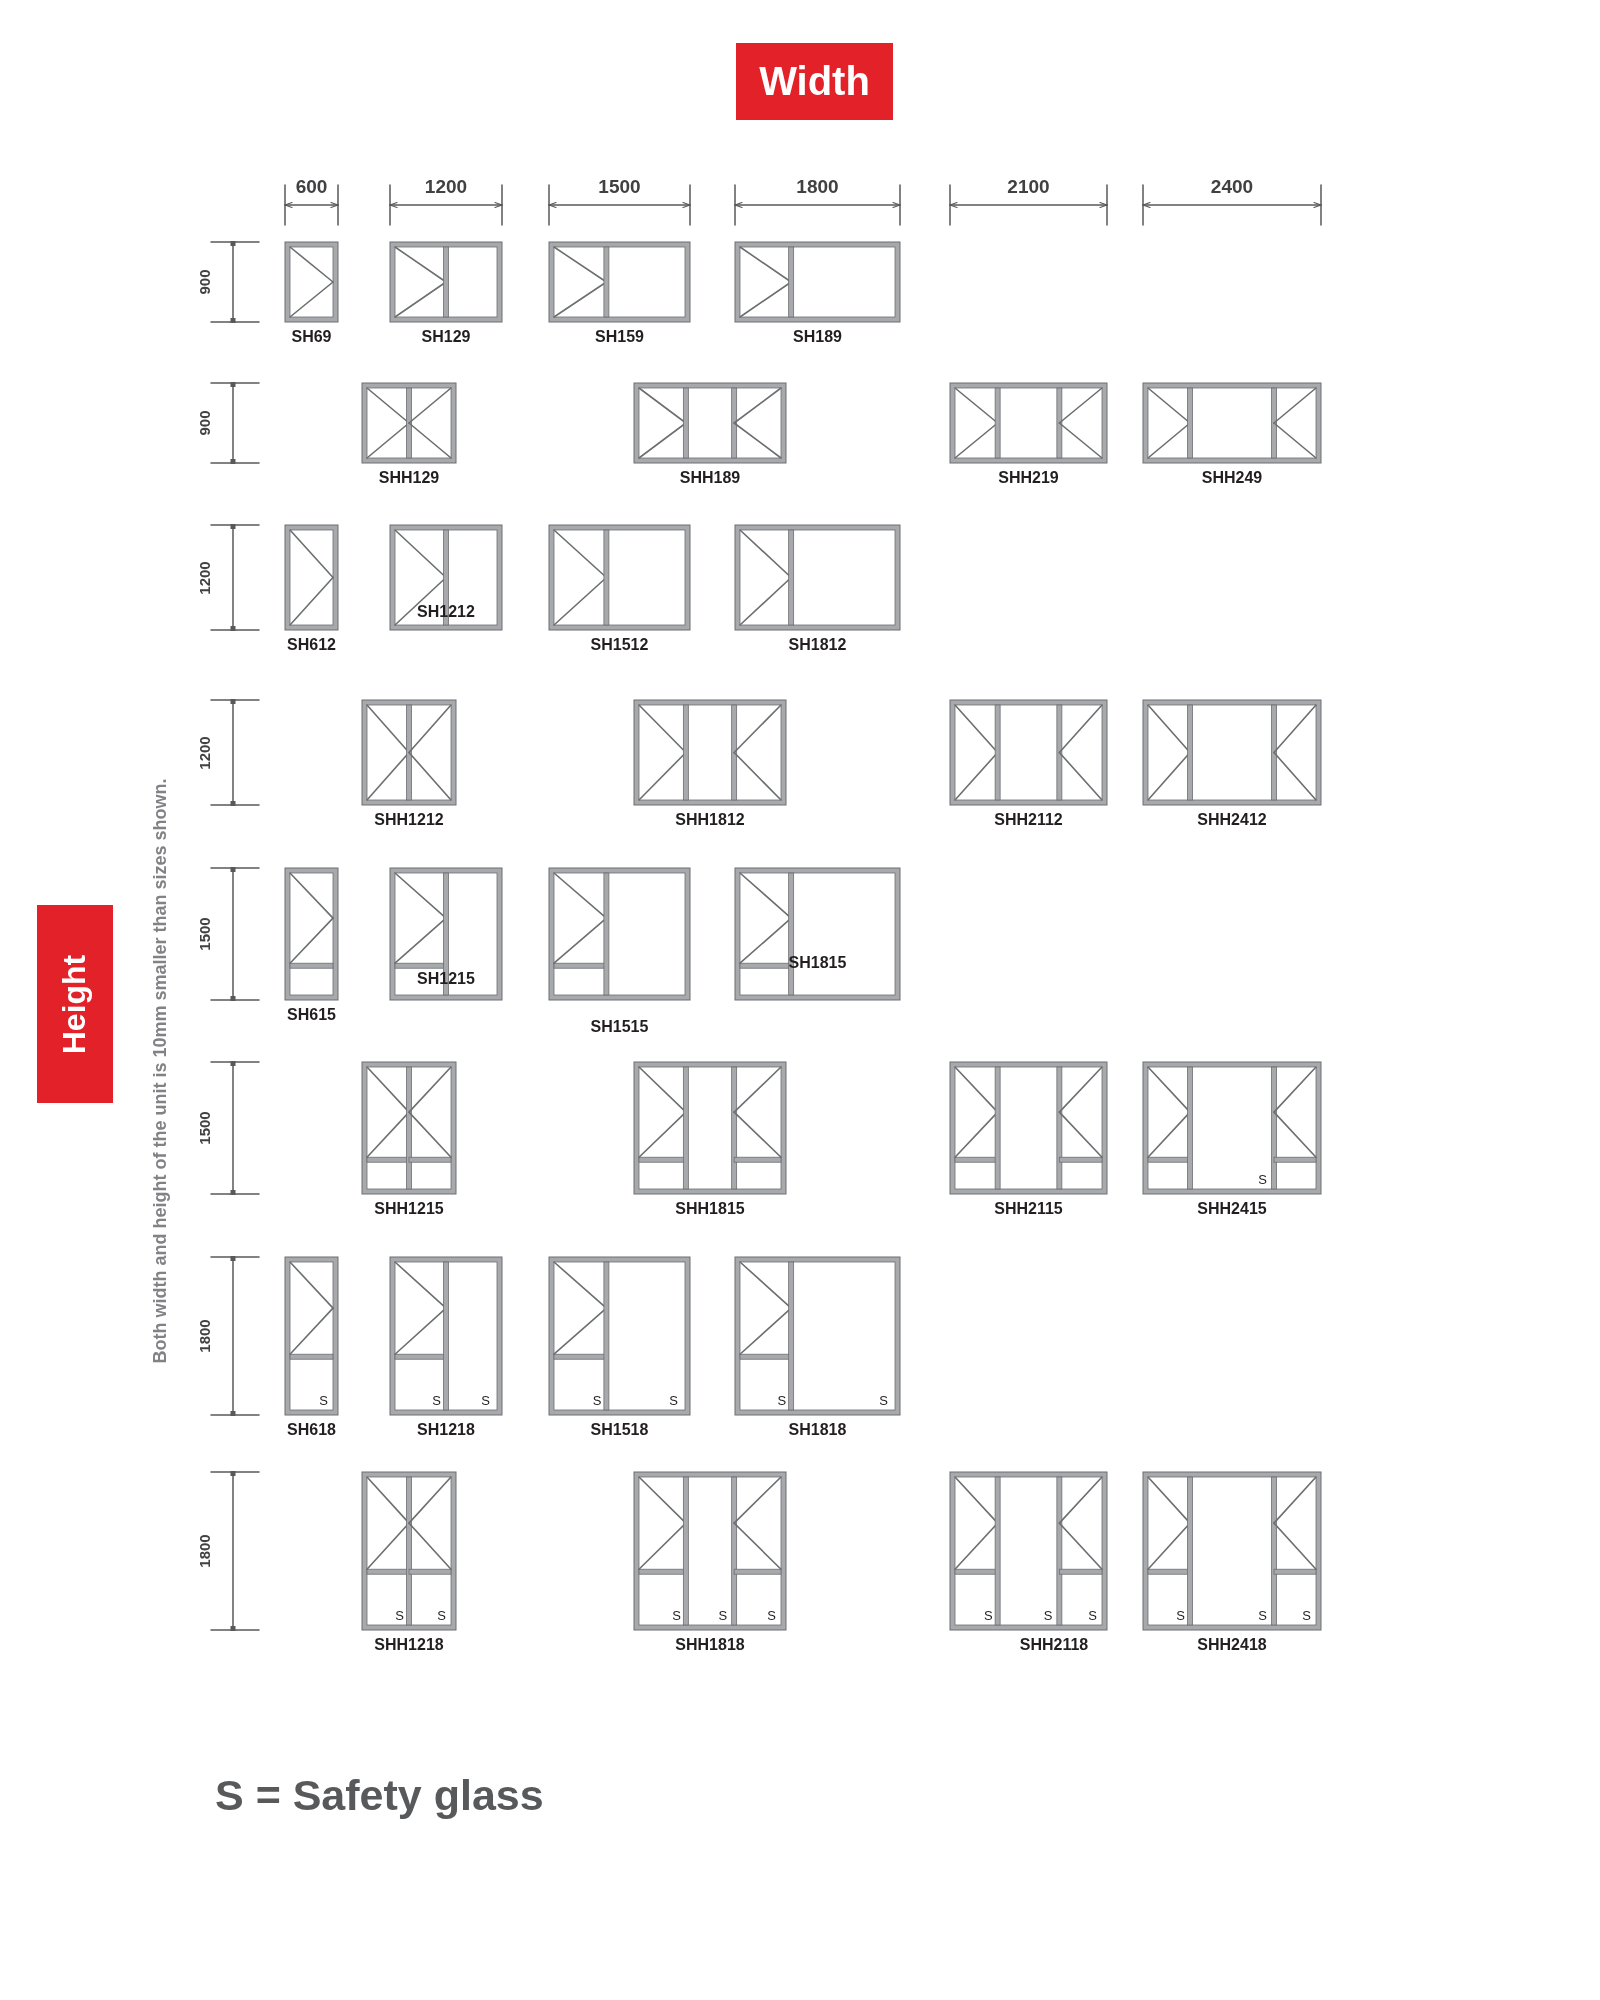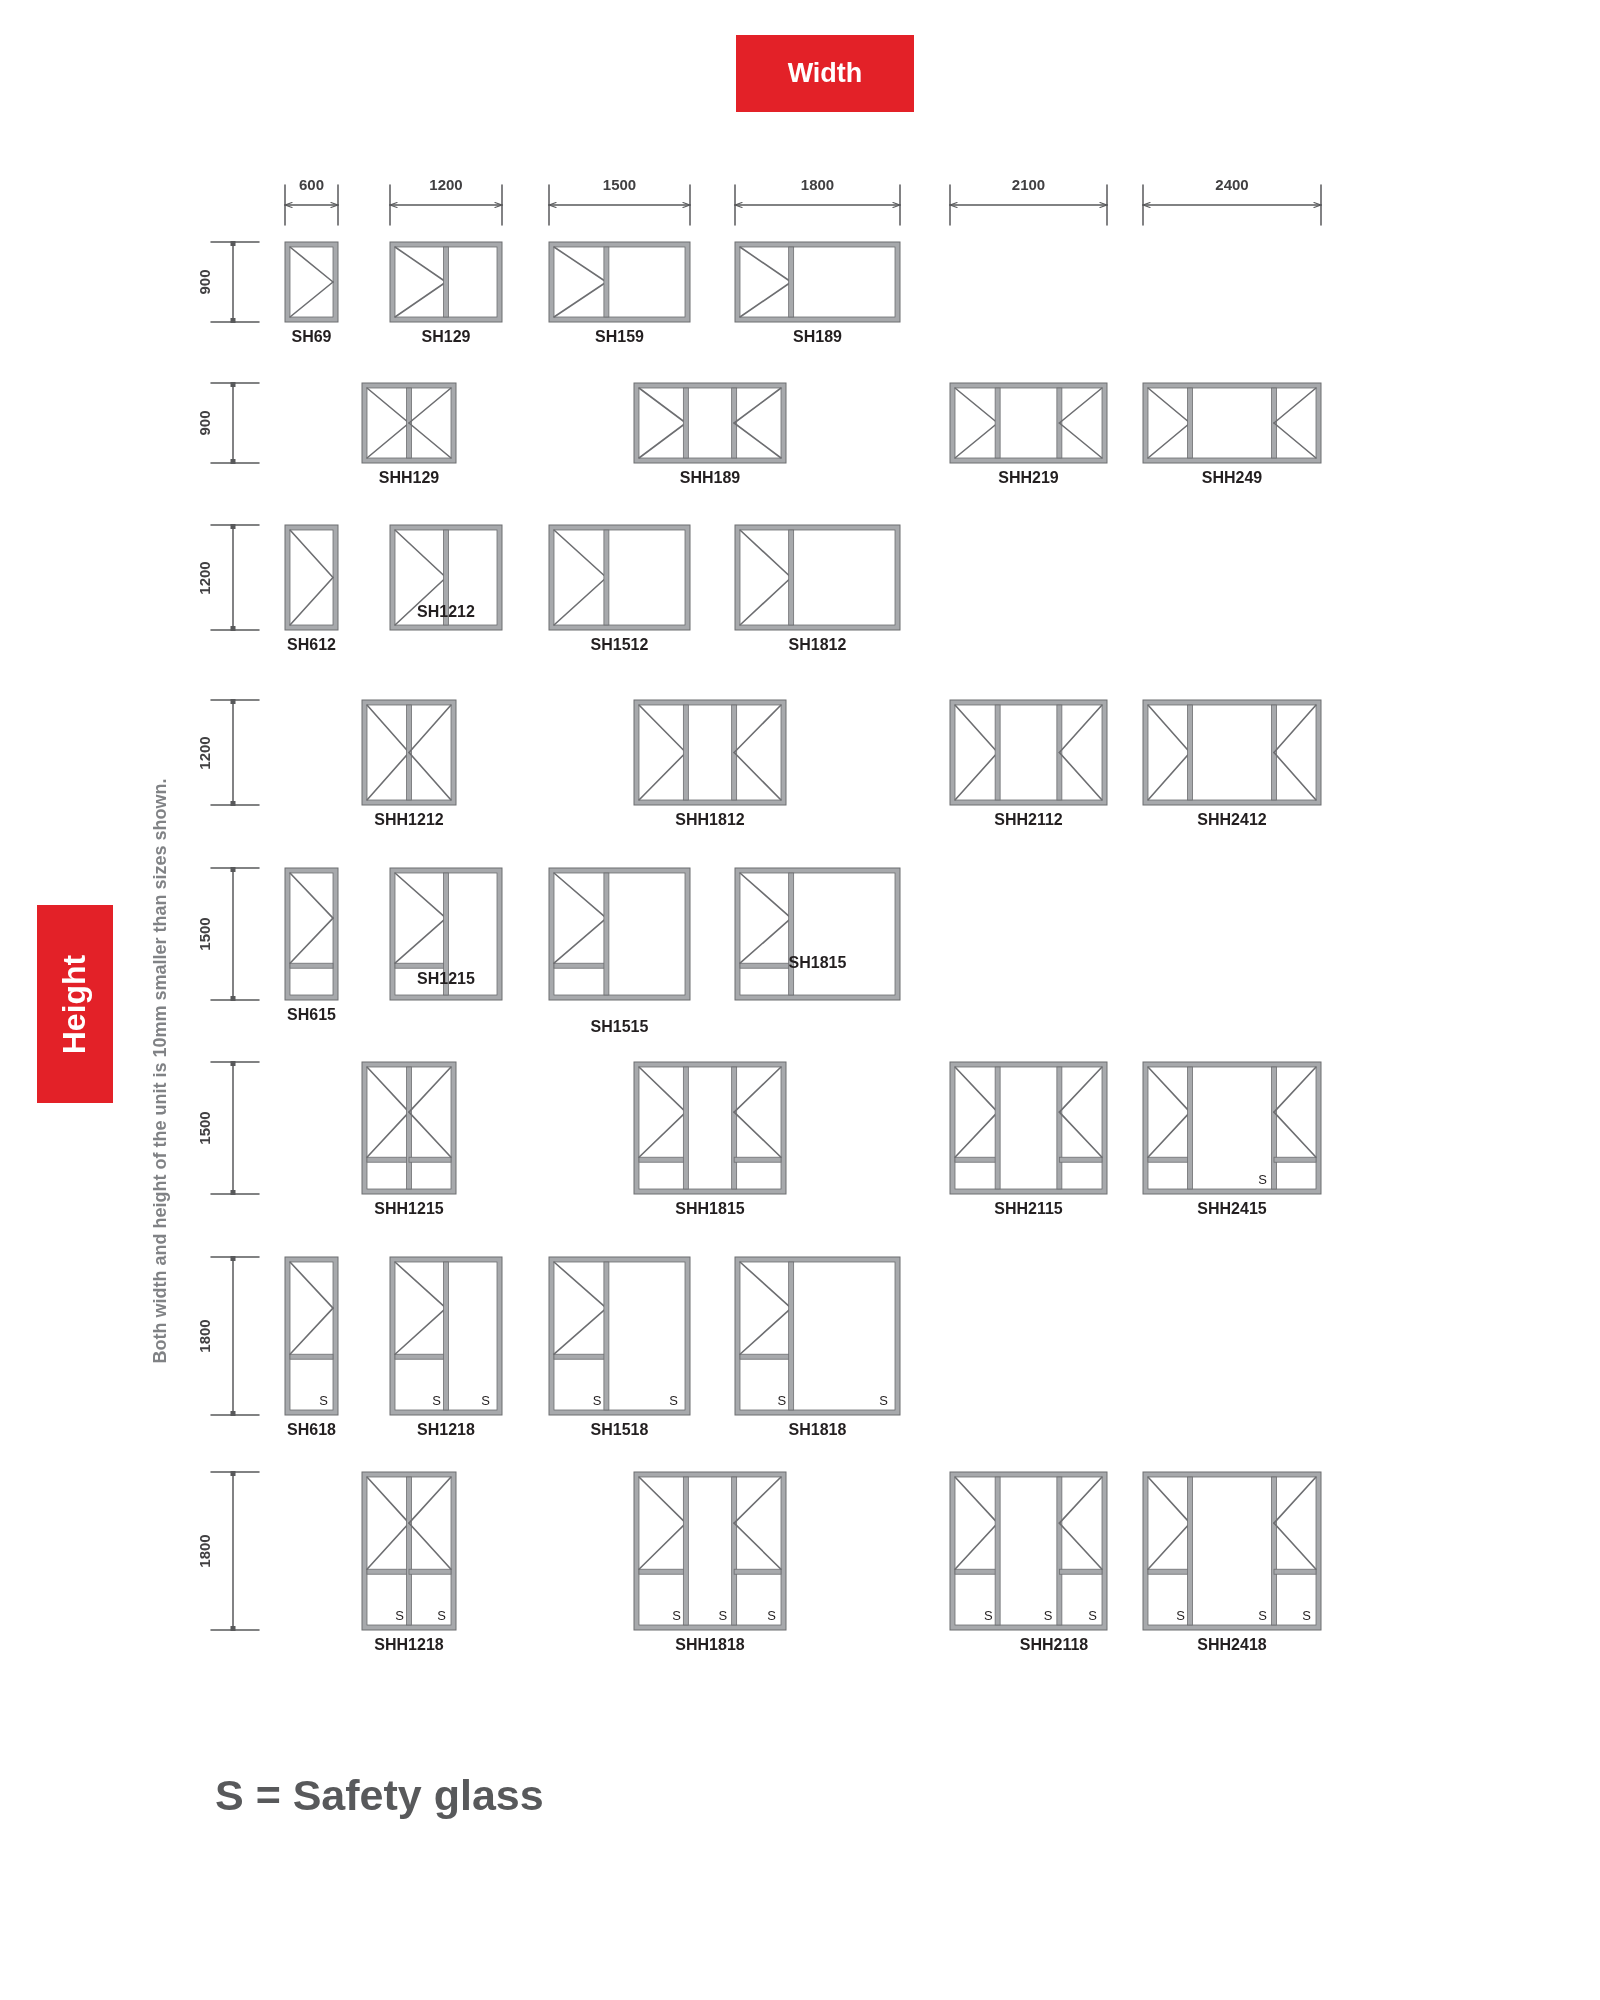--- a/index.html
+++ b/index.html
@@ -5,34 +5,34 @@
   html,body{margin:0;padding:0;background:#ffffff;}
   #canvas{
     position:relative;width:1600px;height:2000px;background:#ffffff;overflow:hidden;
     font-family:"Liberation Sans", sans-serif;
   }
   #diagram{position:absolute;left:0;top:0;}
   .red-box{
     position:absolute;display:flex;align-items:center;justify-content:center;
     color:#ffffff;font-weight:bold;
   }
-  #width-box{left:736px;top:35px;width:178px;height:77px;font-size:27px;}
+  #width-box{left:736px;top:43px;width:157px;height:77px;font-size:40px;}
   #height-box{left:37px;top:905px;width:76px;height:198px;font-size:32px;}
   #height-box span{transform:rotate(-90deg);white-space:nowrap;display:block;}
   #rotated-note{
     position:absolute;left:-208px;top:1059px;width:740px;height:24px;
     transform:rotate(-90deg);transform-origin:50% 50%;
     text-align:center;font-size:18px;font-weight:bold;color:#808285;white-space:nowrap;
   }
   #legend{
     position:absolute;left:215px;top:1728px;font-size:43px;font-weight:bold;color:#58595b;margin-top:43px;
   }
   .dim-label{
     position:absolute;width:100px;height:20px;text-align:center;
-    font-size:15px;font-weight:600;color:#414042;
+    font-size:19px;font-weight:600;color:#414042;
   }
   .vdim-label{
     position:absolute;width:100px;height:18px;text-align:center;
     font-size:15px;font-weight:600;color:#414042;
     transform:rotate(-90deg);transform-origin:50% 50%;white-space:nowrap;
   }
   .win-label{
     position:absolute;width:180px;height:24px;text-align:center;
     font-size:16px;font-weight:bold;color:#231f20;white-space:nowrap;
   }

